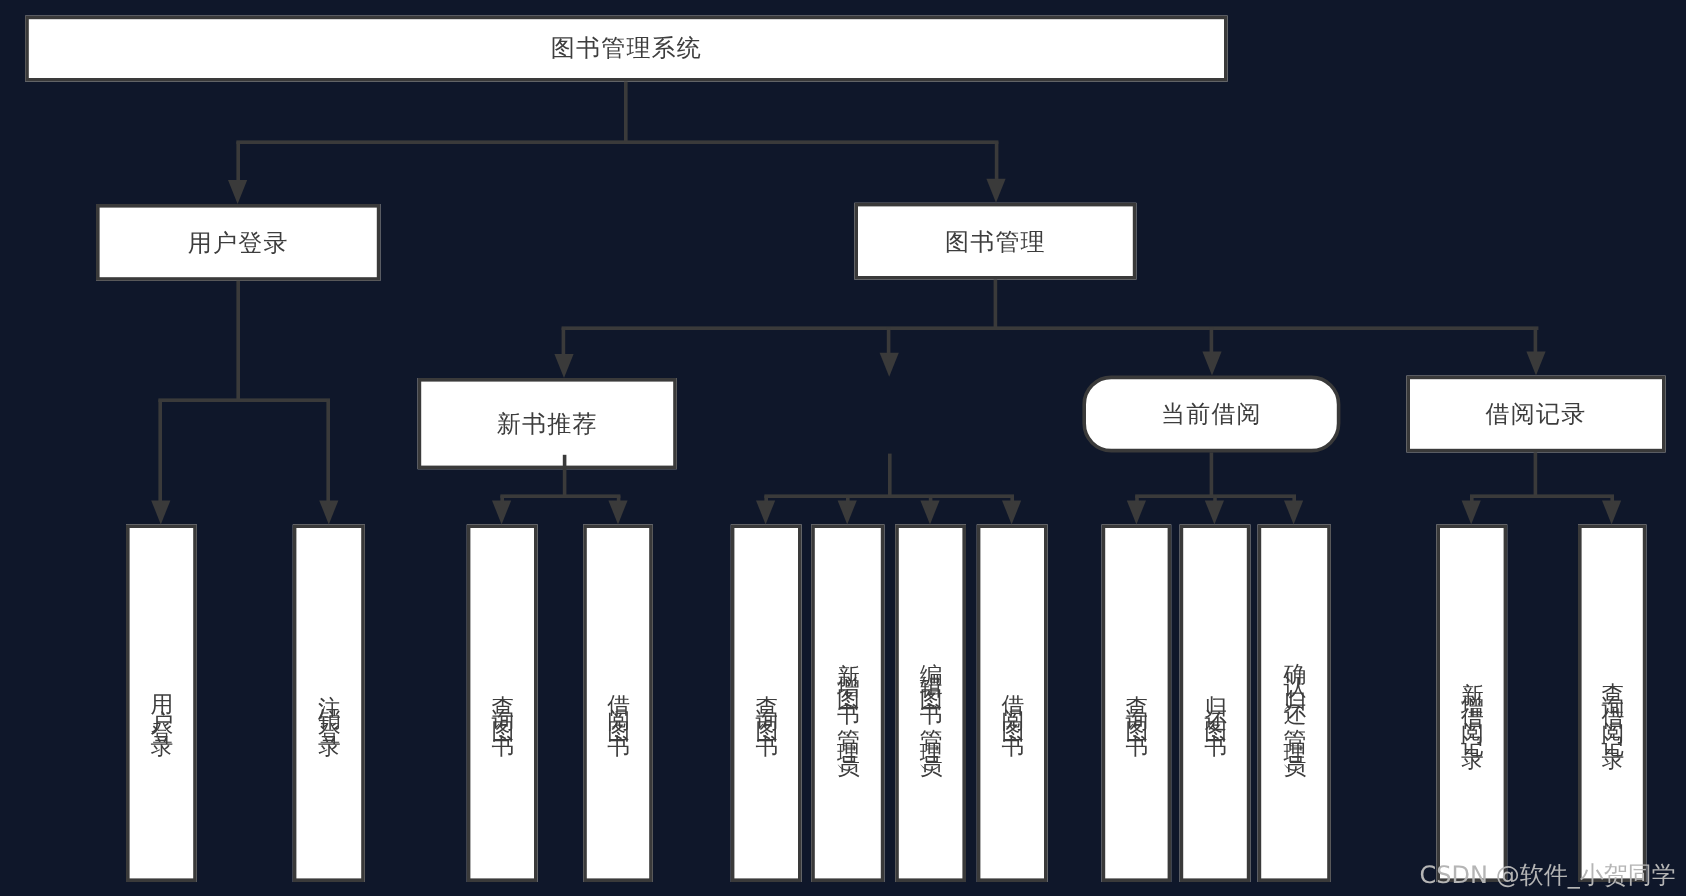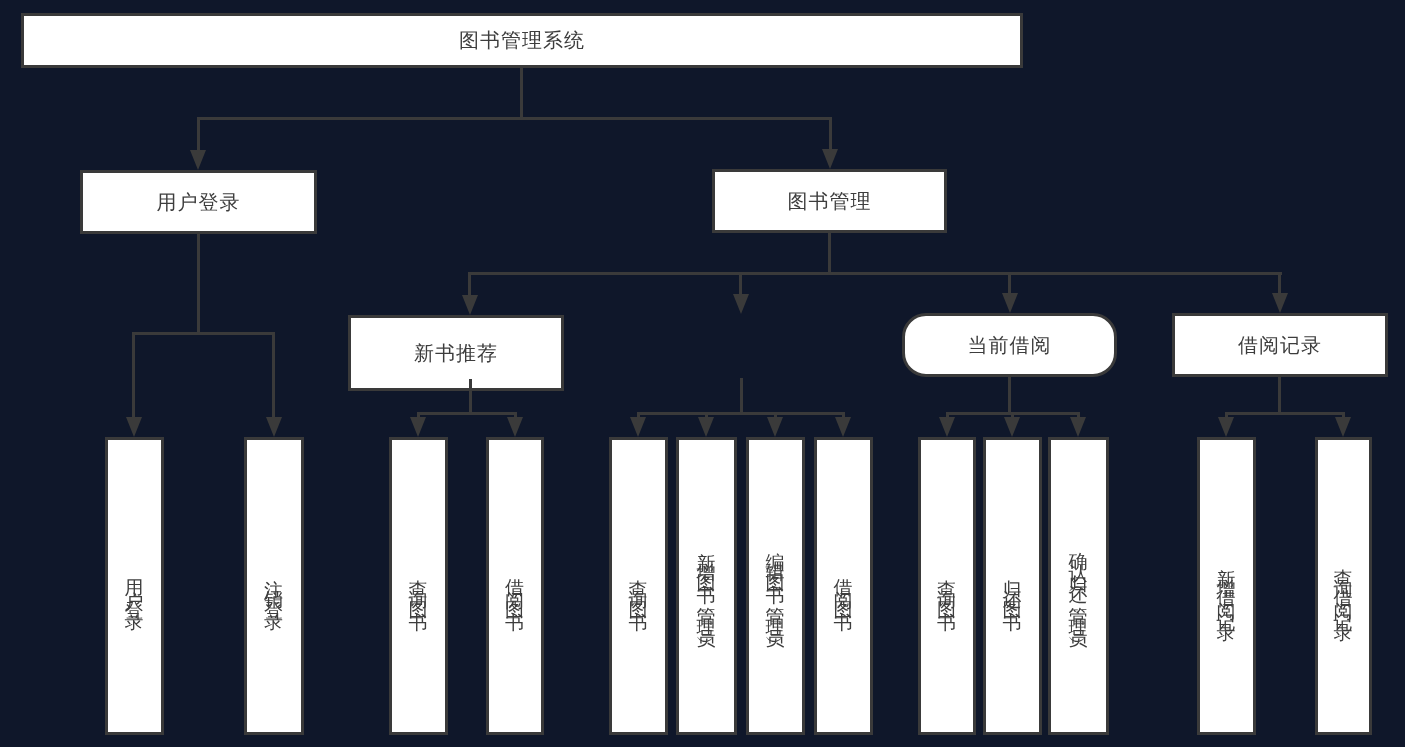--- a/index.html
+++ b/index.html
@@ -187,14 +187,15 @@
   <div class="vline" style="left:1077px;top:413px;height:8px;"></div>
   <div class="ah" style="left:1070px;top:417px;"></div>
 
   <div class="vline" style="left:1278px;top:377px;height:36px;"></div>
   <div class="hline" style="left:1225px;top:412px;width:120px;"></div>
   <div class="vline" style="left:1225px;top:413px;height:8px;"></div>
   <div class="ah" style="left:1218px;top:417px;"></div>
   <div class="vline" style="left:1342px;top:413px;height:8px;"></div>
   <div class="ah" style="left:1335px;top:417px;"></div>
 
+  <div class="watermark">CSDN @软件_小贺同学</div>
 
 </div>
 
 </body></html>

